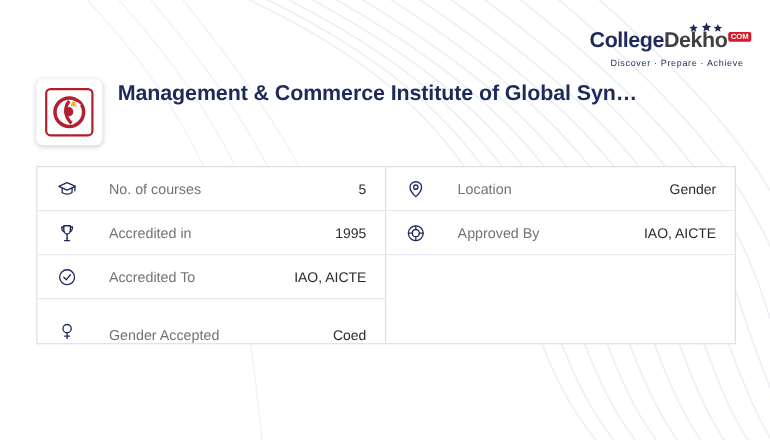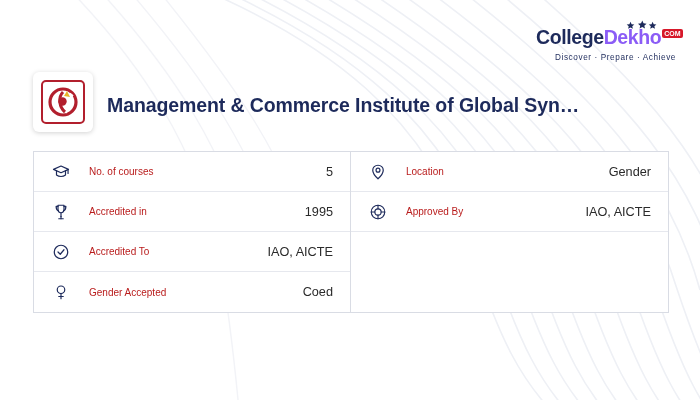--- a/index.html
+++ b/index.html
@@ -56,21 +56,21 @@
     border: 2px solid #b21f2d;
     display: flex;
     align-items: center;
     justify-content: center;
     position: relative;
     overflow: hidden;
   }
   .college-title {
     position: absolute;
     left: 107px;
-    top: 94px;
+    top: 74px;
     width: 520px;
     font-size: 19.5px;
     font-weight: bold;
     color: #1d2a5b;
     letter-spacing: -0.1px;
     white-space: nowrap;
     overflow: hidden;
   }
 
   
@@ -83,21 +83,21 @@
   }
   .brand-main {
     font-size: 19.5px;
     font-weight: bold;
     color: #1d2a5b;
     letter-spacing: -0.4px;
     line-height: 1;
     white-space: nowrap;
   }
   .brand-main .dekho {
-    color: #8b5cf6;
+    color: #404040;
   }
   .brand-sup {
     display: inline-block;
     font-size: 7px;
     color: #ffffff;
     background: #d7182a;
     border-radius: 2px;
     padding: 1px 2px;
     vertical-align: top;
     position: relative;
@@ -142,37 +142,38 @@
   .row {
     height: 40px;
     display: flex;
     align-items: center;
     border-bottom: 1px solid #e6e8ee;
     padding: 0 17px 0 16px;
     box-sizing: border-box;
   }
   .row.last {
     border-bottom: none;
+    align-items: flex-end;
   }
   .row.empty {
     border-bottom: none;
   }
   .row-icon {
     width: 22px;
     height: 22px;
     flex: 0 0 22px;
     display: flex;
     align-items: center;
     justify-content: center;
     color: #1d2a5b;
   }
   .row-label {
-    margin-left: 17px;
-    font-size: 10px;
-    color: #b91c1c;
+    margin-left: 27px;
+    font-size: 13px;
+    color: #737373;
     flex: 1 1 auto;
     white-space: nowrap;
   }
   .row-value {
     font-size: 12.7px;
     color: #2a2a2a;
     text-align: right;
     white-space: nowrap;
   }
 </style>

